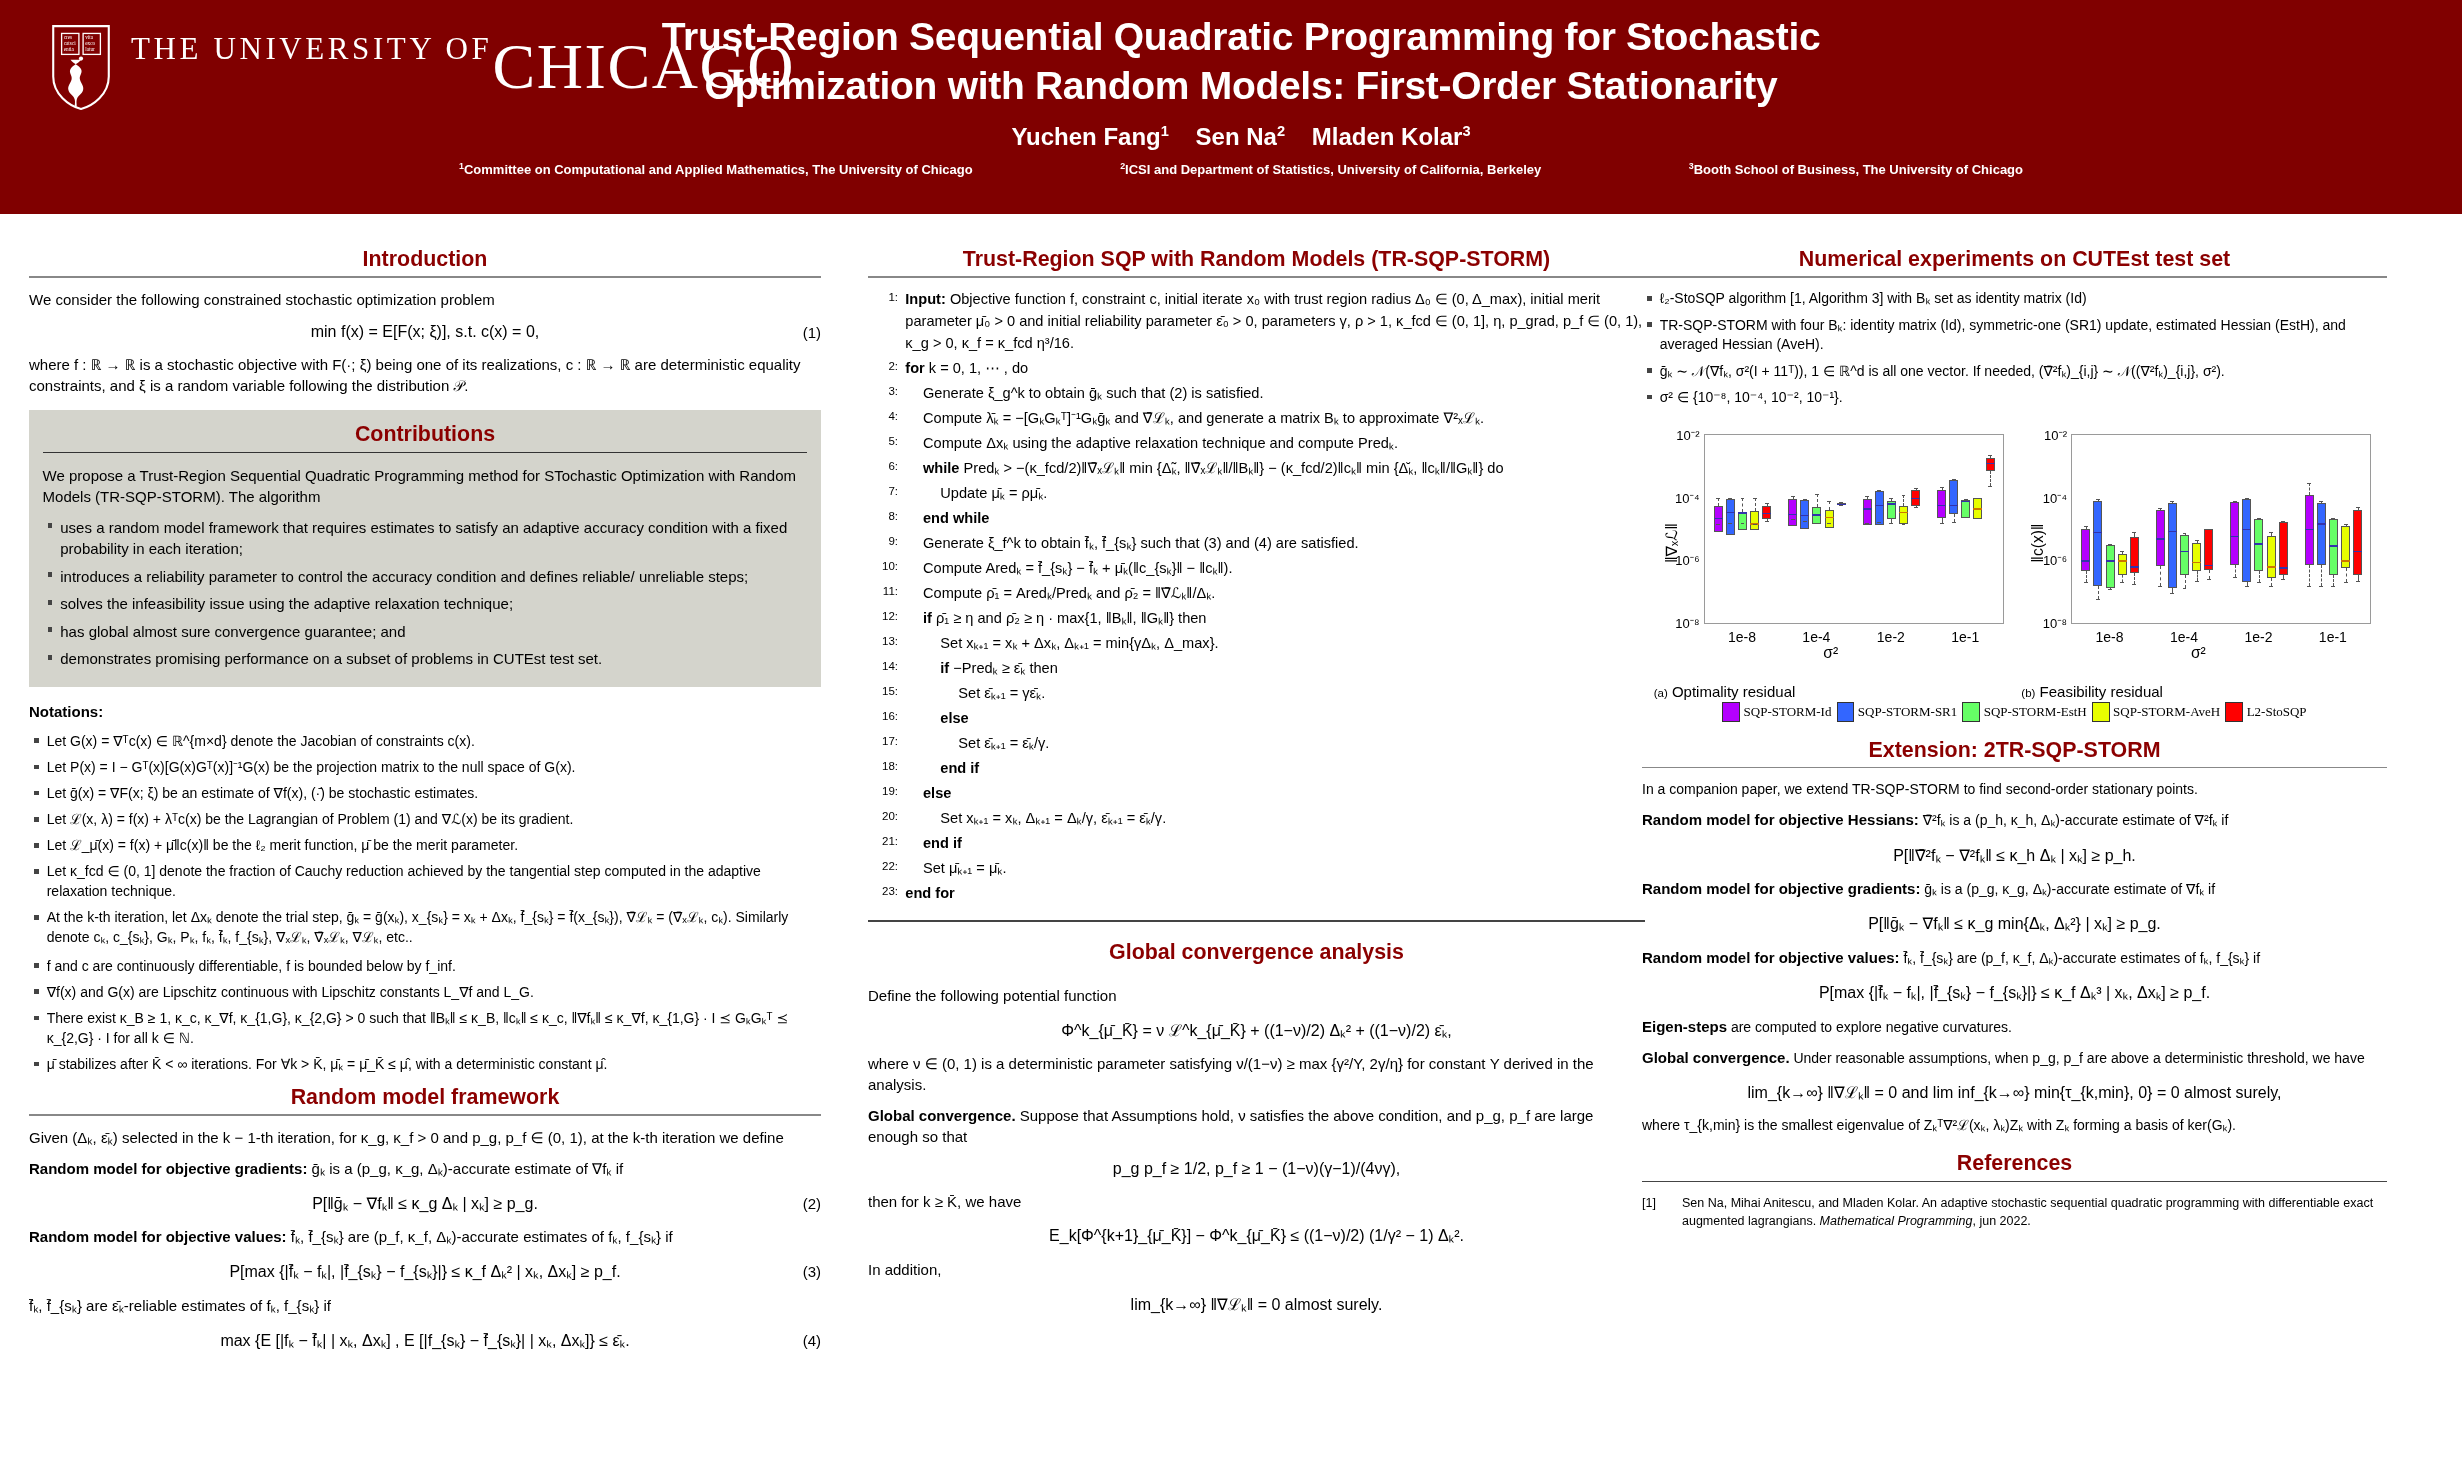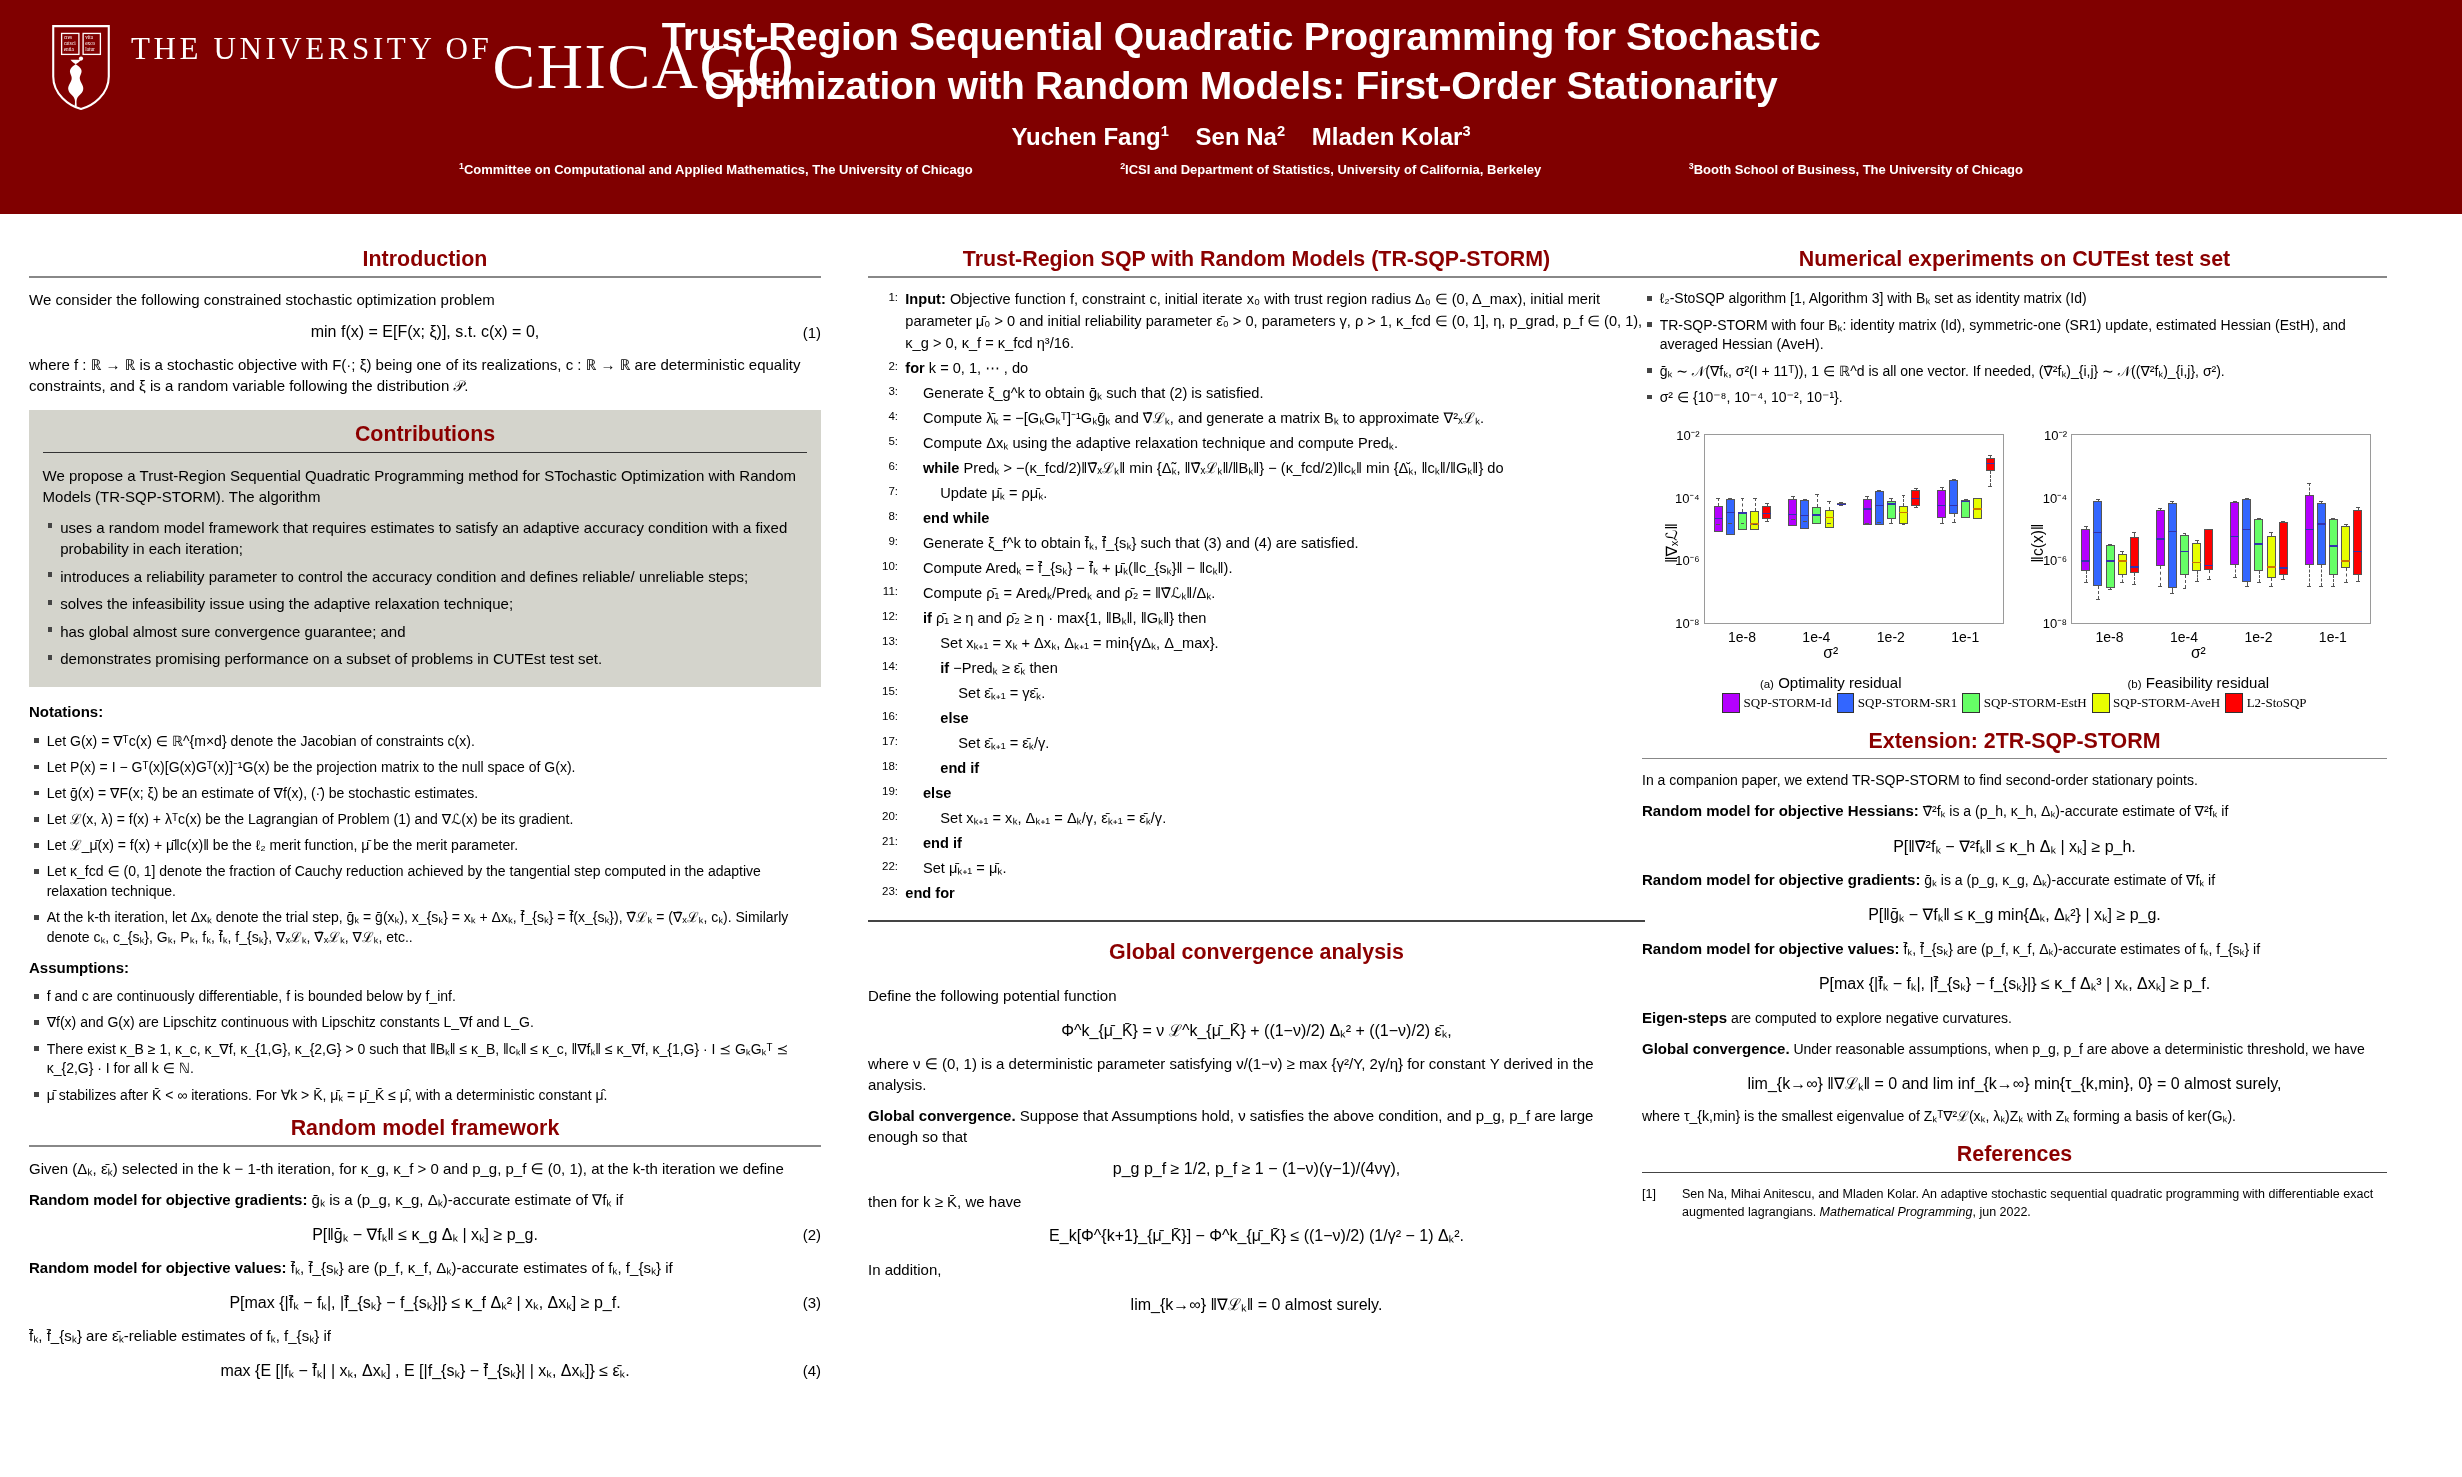--- a/index.html
+++ b/index.html
@@ -125,21 +125,21 @@
     transform:translateX(-50%);
   }
   .xlab{
     position:absolute;left:50%;bottom:3.1px;transform:translateX(-50%);
     font-size:15.6px;
   }
   .bx{position:absolute;box-sizing:border-box;border:0.8px solid #555;}
   .whisk{position:absolute;border-left:1px dashed #555;}
   .cap{position:absolute;height:0;border-top:1px solid #555;}
   .med{position:absolute;height:1.3px;}
-  .capt{text-align:center;font-size:15px;margin-top:9px;}
+  .capt{text-align:left;font-size:15px;margin-top:18px;}
   .capt .ab{font-size:11.5px;}
 
   .legend{
     display:flex;justify-content:center;align-items:center;
     gap:5.2px;margin:2.1px 0 13.6px 0;flex-wrap:nowrap;
   }
   .lgitem{display:flex;align-items:center;gap:3.6px;}
   .swatch{width:15.6px;height:17.7px;border:0.8px solid #333;}
   .lgtext{font-family:"Liberation Serif", serif;font-size:13px;white-space:nowrap;}
 
@@ -230,21 +230,20 @@
     <ul>
       <li class="small">Let G(x) = ∇ᵀc(x) ∈ ℝ^{m×d} denote the Jacobian of constraints c(x).</li>
       <li class="small">Let P(x) = I − Gᵀ(x)[G(x)Gᵀ(x)]⁻¹G(x) be the projection matrix to the null space of G(x).</li>
       <li class="small">Let ḡ(x) = ∇F(x; ξ) be an estimate of ∇f(x), (·̄) be stochastic estimates.</li>
       <li class="small">Let ℒ(x, λ) = f(x) + λᵀc(x) be the Lagrangian of Problem (1) and ∇ℒ(x) be its gradient.</li>
       <li class="small">Let ℒ_μ̄(x) = f(x) + μ̄‖c(x)‖ be the ℓ₂ merit function, μ̄ be the merit parameter.</li>
       <li class="small">Let κ_fcd ∈ (0, 1] denote the fraction of Cauchy reduction achieved by the tangential step computed in the adaptive relaxation technique.</li>
       <li class="small">At the k-th iteration, let Δxₖ denote the trial step, ḡₖ = ḡ(xₖ), x_{sₖ} = xₖ + Δxₖ, f̄_{sₖ} = f̄(x_{sₖ}), ∇̄ℒₖ = (∇̄ₓℒₖ, cₖ). Similarly denote cₖ, c_{sₖ}, Gₖ, Pₖ, fₖ, f̄ₖ, f_{sₖ}, ∇ₓℒₖ, ∇̄ₓℒₖ, ∇ℒₖ, etc..</li>
     </ul>
 
-    <p class="lbl">Assumptions:</p>
     <ul>
       <li class="small">f and c are continuously differentiable, f is bounded below by f_inf.</li>
       <li class="small">∇f(x) and G(x) are Lipschitz continuous with Lipschitz constants L_∇f and L_G.</li>
       <li class="small">There exist κ_B ≥ 1, κ_c, κ_∇f, κ_{1,G}, κ_{2,G} &gt; 0 such that ‖Bₖ‖ ≤ κ_B, ‖cₖ‖ ≤ κ_c, ‖∇fₖ‖ ≤ κ_∇f, κ_{1,G} · I ⪯ GₖGₖᵀ ⪯ κ_{2,G} · I for all k ∈ ℕ.</li>
       <li class="small">μ̄ stabilizes after K̄ &lt; ∞ iterations. For ∀k &gt; K̄, μ̄ₖ = μ̄_K̄ ≤ μ̂, with a deterministic constant μ̂.</li>
     </ul>
 
     <div class="sec-title">Random model framework</div>
     <div class="rule"></div>
 

